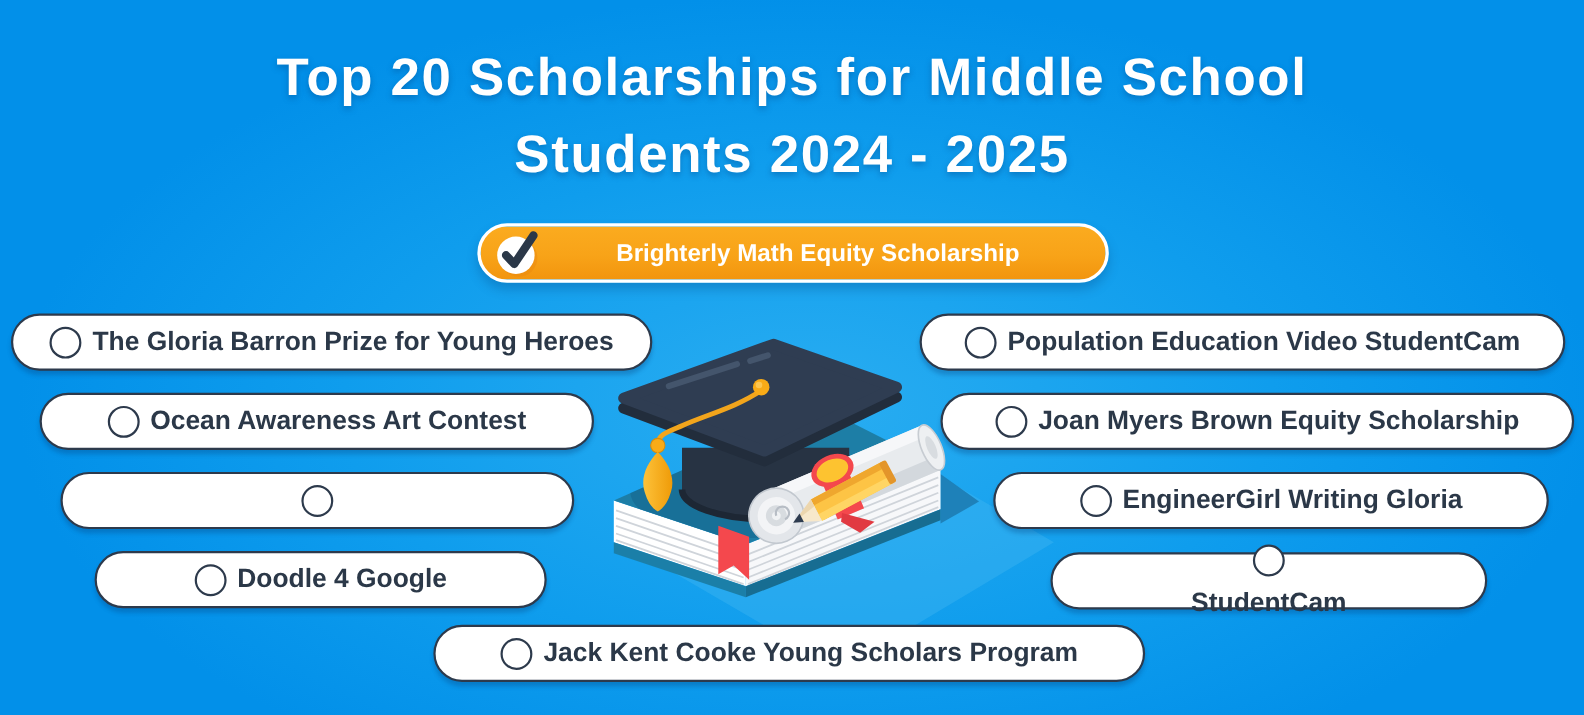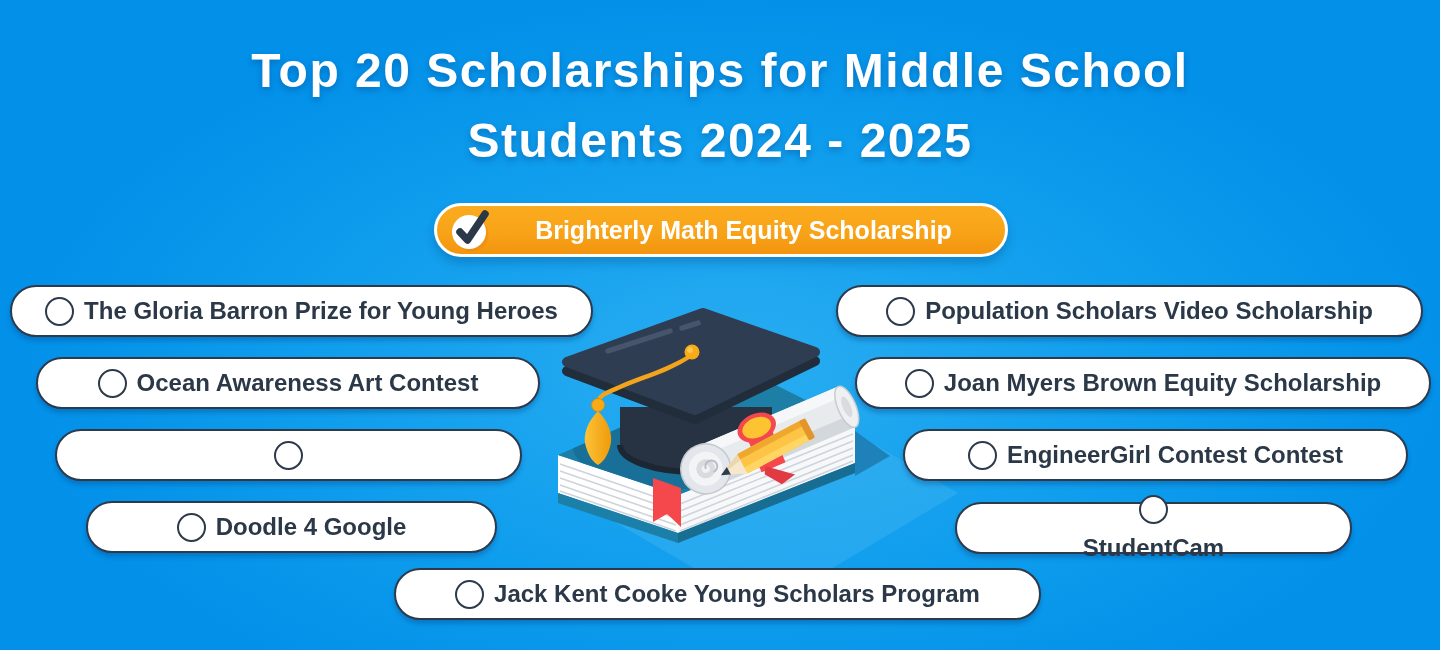--- a/index.html
+++ b/index.html
@@ -25,21 +25,21 @@
     box-shadow:0 4px 4px rgba(5,58,118,0.30);
     color:var(--text-navy);font-weight:700;font-size:24px;white-space:nowrap;
   }
   .pill .radio{
     width:29px;height:29px;border-radius:50%;flex:0 0 auto;
     border:2.5px solid var(--pill-border);background:#fff;
   }
   .pill.featured{
     height:54px;border:3px solid #ffffff;
     background:linear-gradient(180deg,#fbab1f 0%,var(--accent-orange) 55%,var(--accent-orange-dark) 100%);
-    color:#ffffff;font-size:25px;justify-content:center;gap:17px;
+    color:#ffffff;font-size:22px;justify-content:center;gap:17px;
     box-shadow:0 6px 10px rgba(3,60,120,0.28);
   }
   .pill.featured .check{flex:0 0 auto;width:46px;height:48px;margin-left:12px;}
   .pill.featured .label-wrap{flex:1;text-align:center;padding-right:30px;}
   
   .p-feat{left:434px;top:203px;width:574px;}
   .p-l1{left:10px; top:285px;width:583px;}
   .p-l2{left:36px; top:357px;width:504px;}
   .p-l3{left:55px; top:429px;width:467px;}
   .p-l4{left:86px; top:501px;width:411px;}
@@ -165,29 +165,29 @@
 <div class="pill p-l3">
   <span class="radio"></span>
 </div>
 <div class="pill p-l4">
   <span class="radio"></span>
   <span>Doodle 4 Google</span>
 </div>
 
 <div class="pill p-r1">
   <span class="radio"></span>
-  <span>Population Scholars Video Scholarship</span>
+  <span>Population Education Video StudentCam</span>
 </div>
 <div class="pill p-r2">
   <span class="radio"></span>
   <span>Joan Myers Brown Equity Scholarship</span>
 </div>
 <div class="pill p-r3">
   <span class="radio"></span>
-  <span>EngineerGirl Contest Contest</span>
+  <span>EngineerGirl Writing Gloria</span>
 </div>
 <div class="pill p-r4">
   <span class="radio"></span>
   <span>StudentCam</span>
 </div>
 
 <div class="pill p-b1">
   <span class="radio"></span>
   <span>Jack Kent Cooke Young Scholars Program</span>
 </div>

